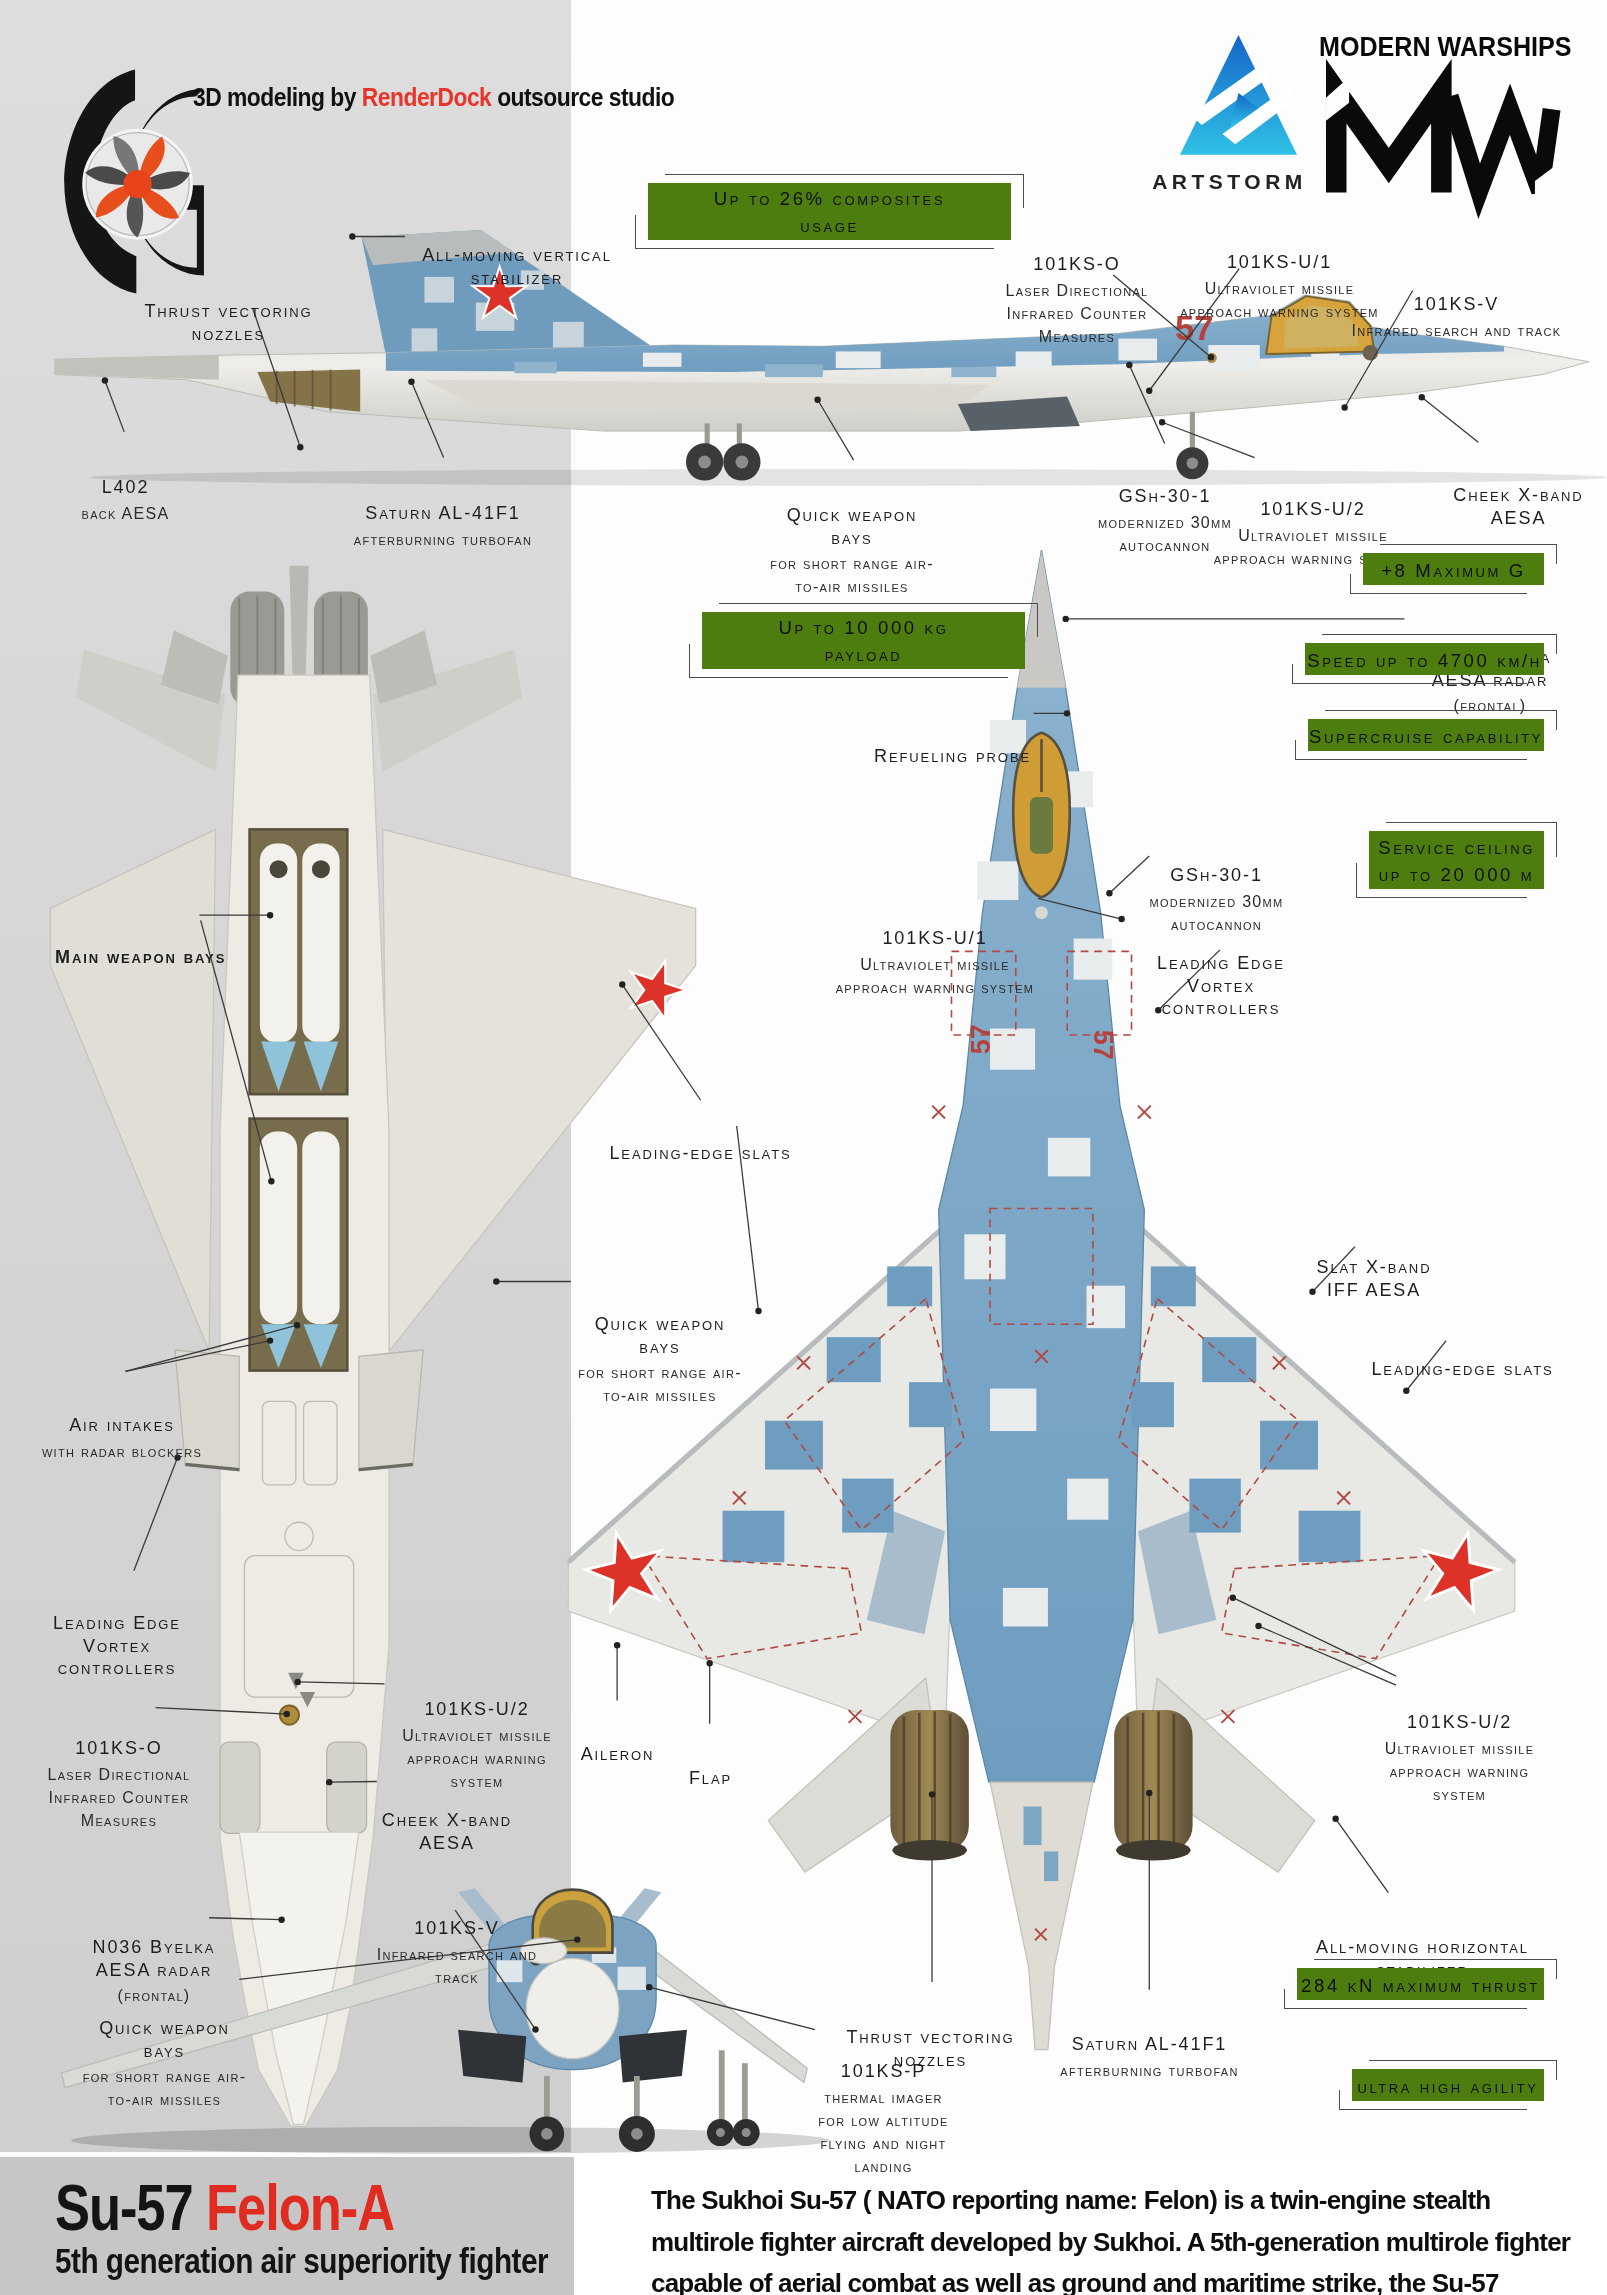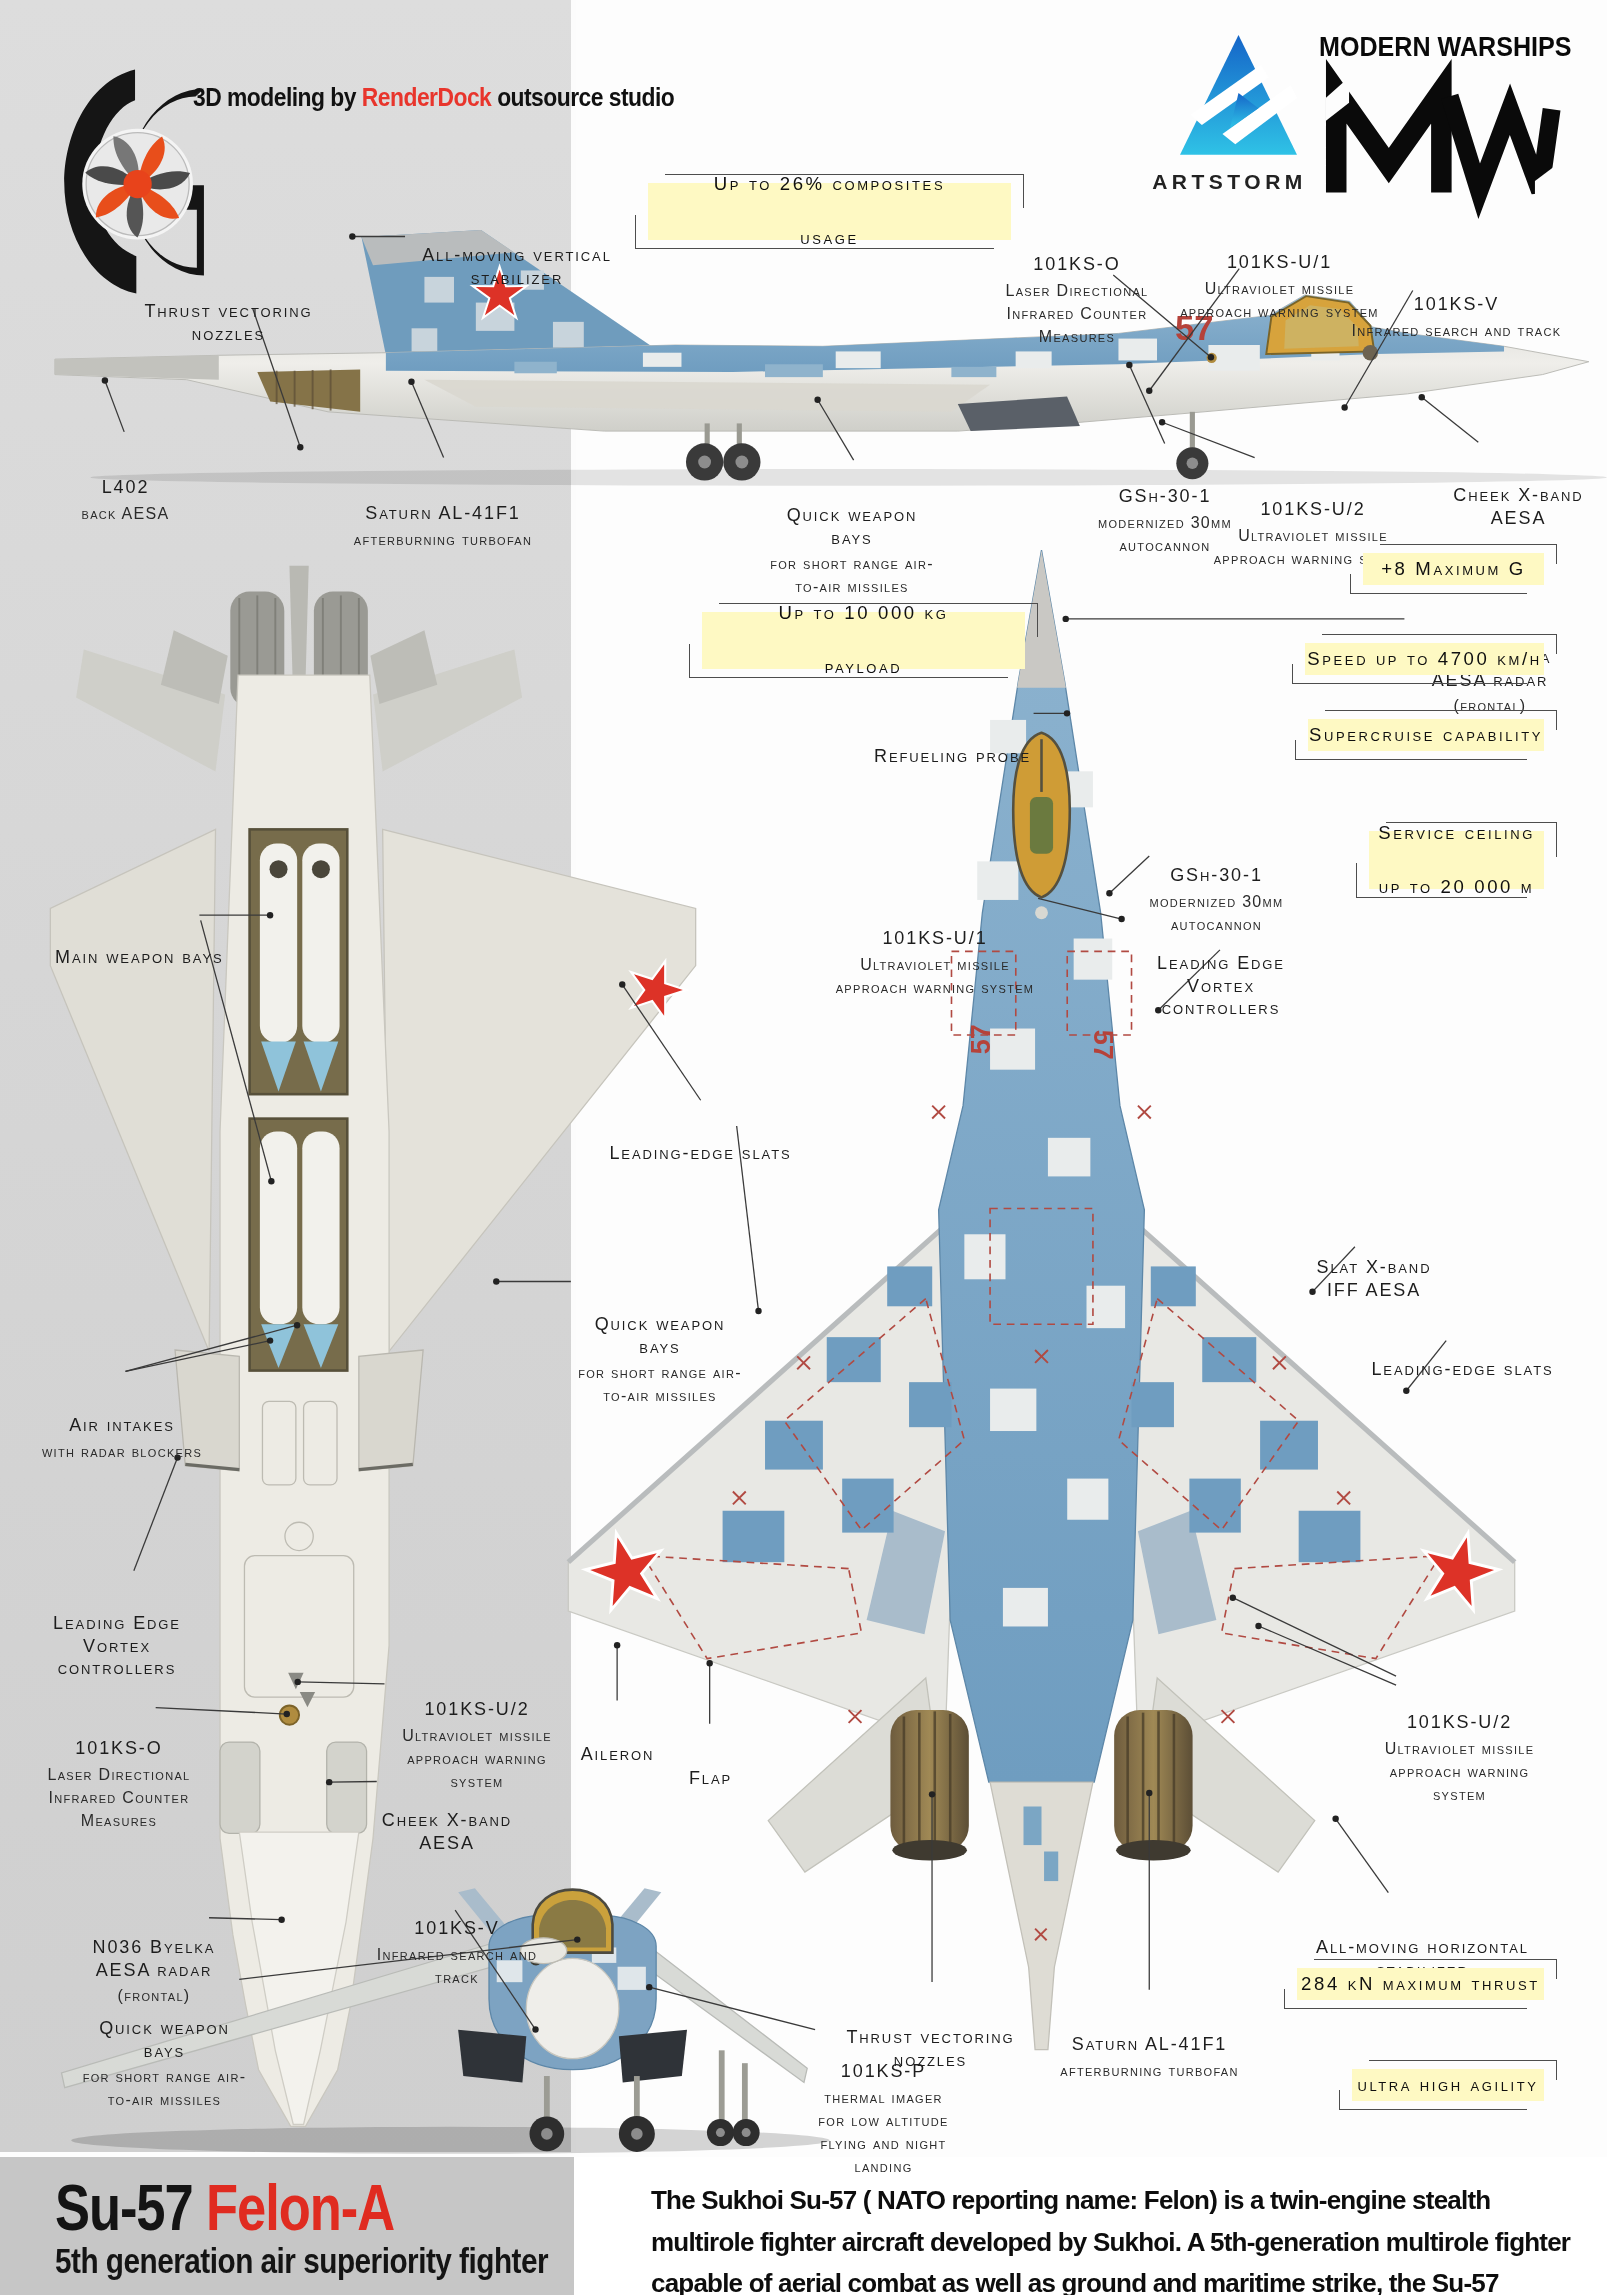--- a/index.html
+++ b/index.html
@@ -19,25 +19,25 @@
   .mw-title{position:absolute;left:1319px;top:32px;font-weight:900;font-size:27px;
       white-space:nowrap;transform:scaleX(.93);transform-origin:left top;color:#0a0a0a;letter-spacing:0;}
   .artstorm-label{position:absolute;left:1149px;top:161px;width:161px;text-align:center;
       font-size:21px;letter-spacing:4.5px;font-weight:bold;color:#222;margin-top:9px;}
 
   
   .co{position:absolute;text-align:center;color:#222;margin-top:40px;}
   .co .m{display:block;font-size:18px;letter-spacing:1.9px;font-variant:small-caps;line-height:1.25;color:#1d1d1d;}
   .co .s{display:block;font-size:16px;letter-spacing:1.3px;font-variant:small-caps;line-height:1.45;margin-top:3.2px;color:#2a2a2a;}
   .co.nw .m{white-space:nowrap;}
-  .co.left{text-align:left;} .co.right{text-align:right;}
+  .co.left{text-align:left;font-weight:bold;} .co.right{text-align:right;}
 
   
-  .badge{position:absolute;background:#fef9c3;display:flex;flex-direction:column;
-      justify-content:center;align-items:center;z-index:6;gap:27px;}
+  .badge{position:absolute;background:#4d7c0f;display:flex;flex-direction:column;
+      justify-content:flex-end;align-items:center;z-index:6;}
   .badge .b1,.badge .b2{font-size:18.6px;letter-spacing:2.6px;font-variant:small-caps;color:#101010;line-height:1.45;}
   .badge::before{content:"";position:absolute;left:16.7px;right:-13px;top:-9px;height:58%;
       border-top:1.9px solid #4d4d4d;border-right:1.9px solid #4d4d4d;}
   .badge::after{content:"";position:absolute;right:16.7px;left:-13px;bottom:-9px;height:58%;
       border-bottom:1.9px solid #4d4d4d;border-left:1.9px solid #4d4d4d;}
 
   
   .f-title{position:absolute;left:55px;top:2171px;font-size:64px;font-weight:900;
       letter-spacing:-1.3px;transform:scaleX(.82);transform-origin:left top;color:#141414;white-space:nowrap;}
   .f-title .red{color:#e02b20;}

